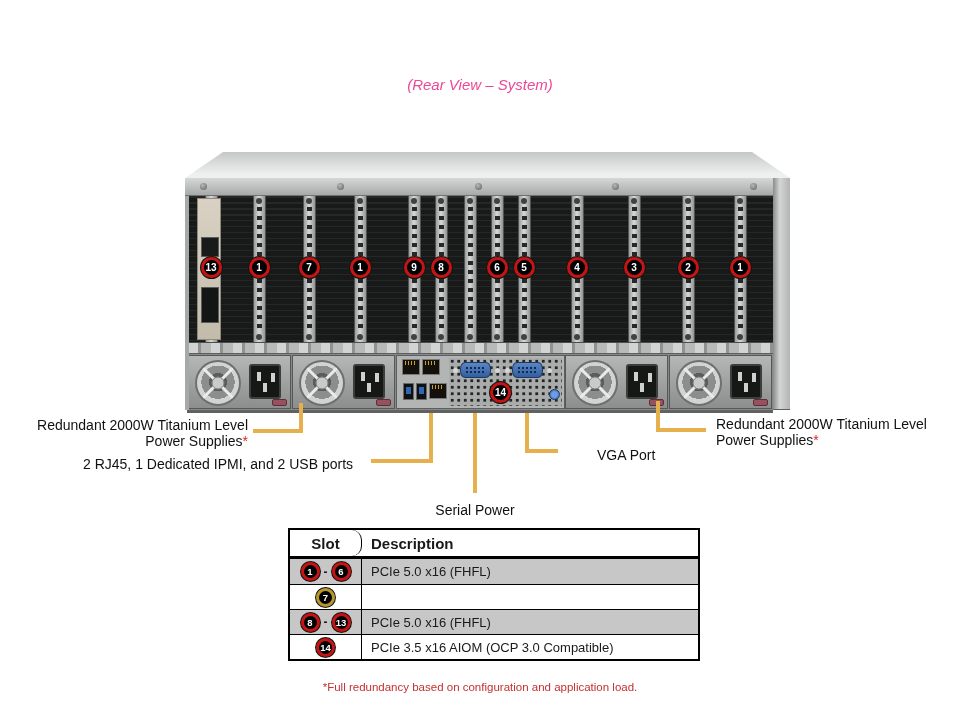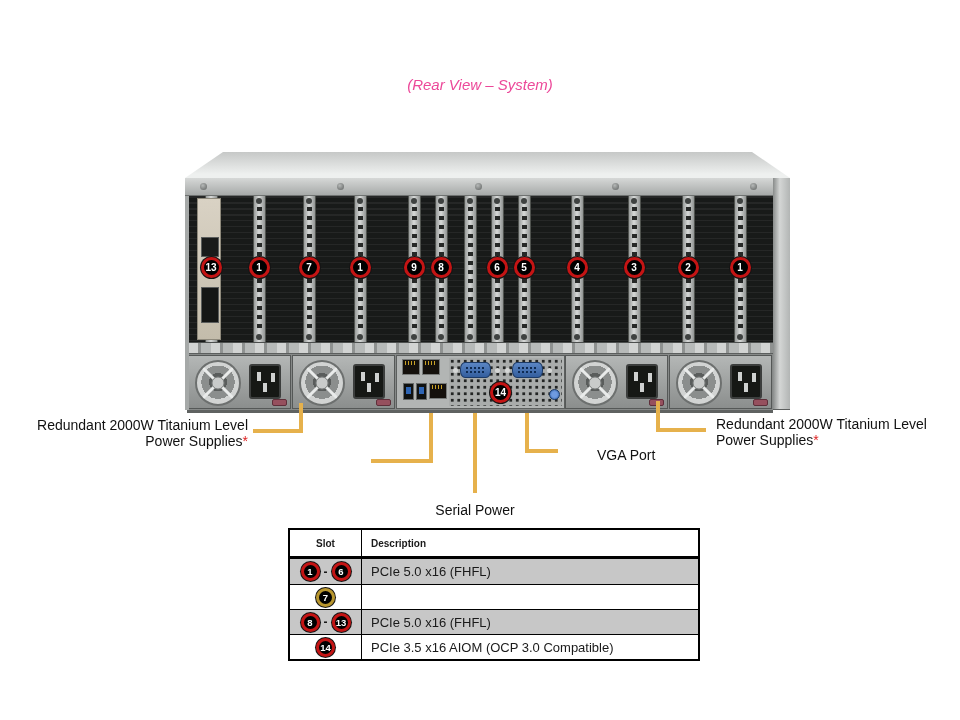--- a/index.html
+++ b/index.html
@@ -165,21 +165,21 @@
   
   .yline { position:absolute; background:var(--callout-line); z-index:8; }
   .callout-label { position:absolute; font-size:14px; color:#111; line-height:16px; z-index:9; }
   .mark { color:#d22; }
   
   .spec-table {
     position:absolute; left:288px; top:528px; width:412px;
     border:2px solid #000; background:#fff;
   }
   .thead { display:flex; height:29px; border-bottom:3px solid #000; align-items:stretch; }
-  .hcell { display:flex; align-items:center; font-weight:bold; font-size:10px; }
+  .hcell { display:flex; align-items:center; font-weight:bold; font-size:15px;border-radius:10px; }
   .hcell.slot-h { width:72px; justify-content:center; border-right:1px solid #000; }
   .hcell.desc-h { flex:1; padding-left:9px; }
   .trow { display:flex; height:25px; border-top:1px solid #000; }
   .trow:first-child { border-top:none; }
   .trow.shaded { background:var(--table-shaded); }
   .tcell.slot-cell {
     width:72px; border-right:1px solid #000;
     display:flex; align-items:center; justify-content:center; gap:2px;
   }
   .tcell.desc-cell { flex:1; display:flex; align-items:center; padding-left:9px; font-size:13px; }
@@ -324,20 +324,21 @@
   <div class="yline" style="left:525px;top:413px;width:4px;height:40px"></div>
   <div class="yline" style="left:525px;top:449px;width:33px;height:4px"></div>
   <div class="yline" style="left:656px;top:401px;width:4px;height:31px"></div>
   <div class="yline" style="left:656px;top:428px;width:50px;height:4px"></div>
 
   <div class="callout-label" style="left:30px;top:417px;width:218px;text-align:right">
     <span>Redundant 2000W Titanium Level</span><br>
     <span>Power Supplies</span><span class="mark">*</span>
   </div>
 
+  <div class="callout-label" style="left:83px;top:456px">2 RJ45, 1 Dedicated IPMI, and 2 USB ports</div>
 
   <div class="callout-label" style="left:597px;top:447px">VGA Port</div>
 
   <div class="callout-label" style="left:425px;top:502px;width:100px;text-align:center">Serial Power</div>
 
   <div class="callout-label" style="left:716px;top:416px;width:230px">
     <span>Redundant 2000W Titanium Level</span><br>
     <span>Power Supplies</span><span class="mark">*</span>
   </div>
 
@@ -370,14 +371,15 @@
         </div>
         <div class="trow">
           <div class="tcell slot-cell">
             <span class="tbadge">14</span>
           </div>
           <div class="tcell desc-cell">PCIe 3.5 x16 AIOM (OCP 3.0 Compatible)</div>
         </div>
       </div>
   </div>
 
+  <div class="footnote">*Full redundancy based on configuration and application load.</div>
 
 </div>
 
 </body></html>

